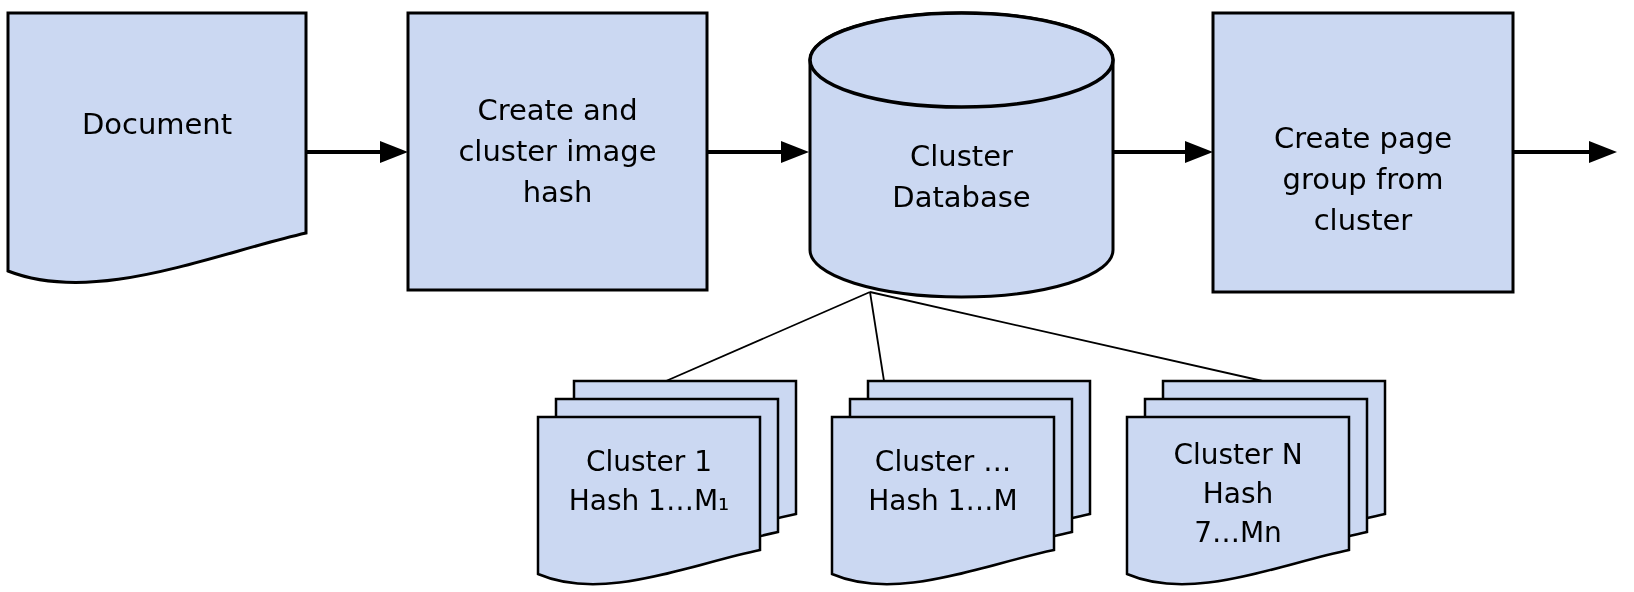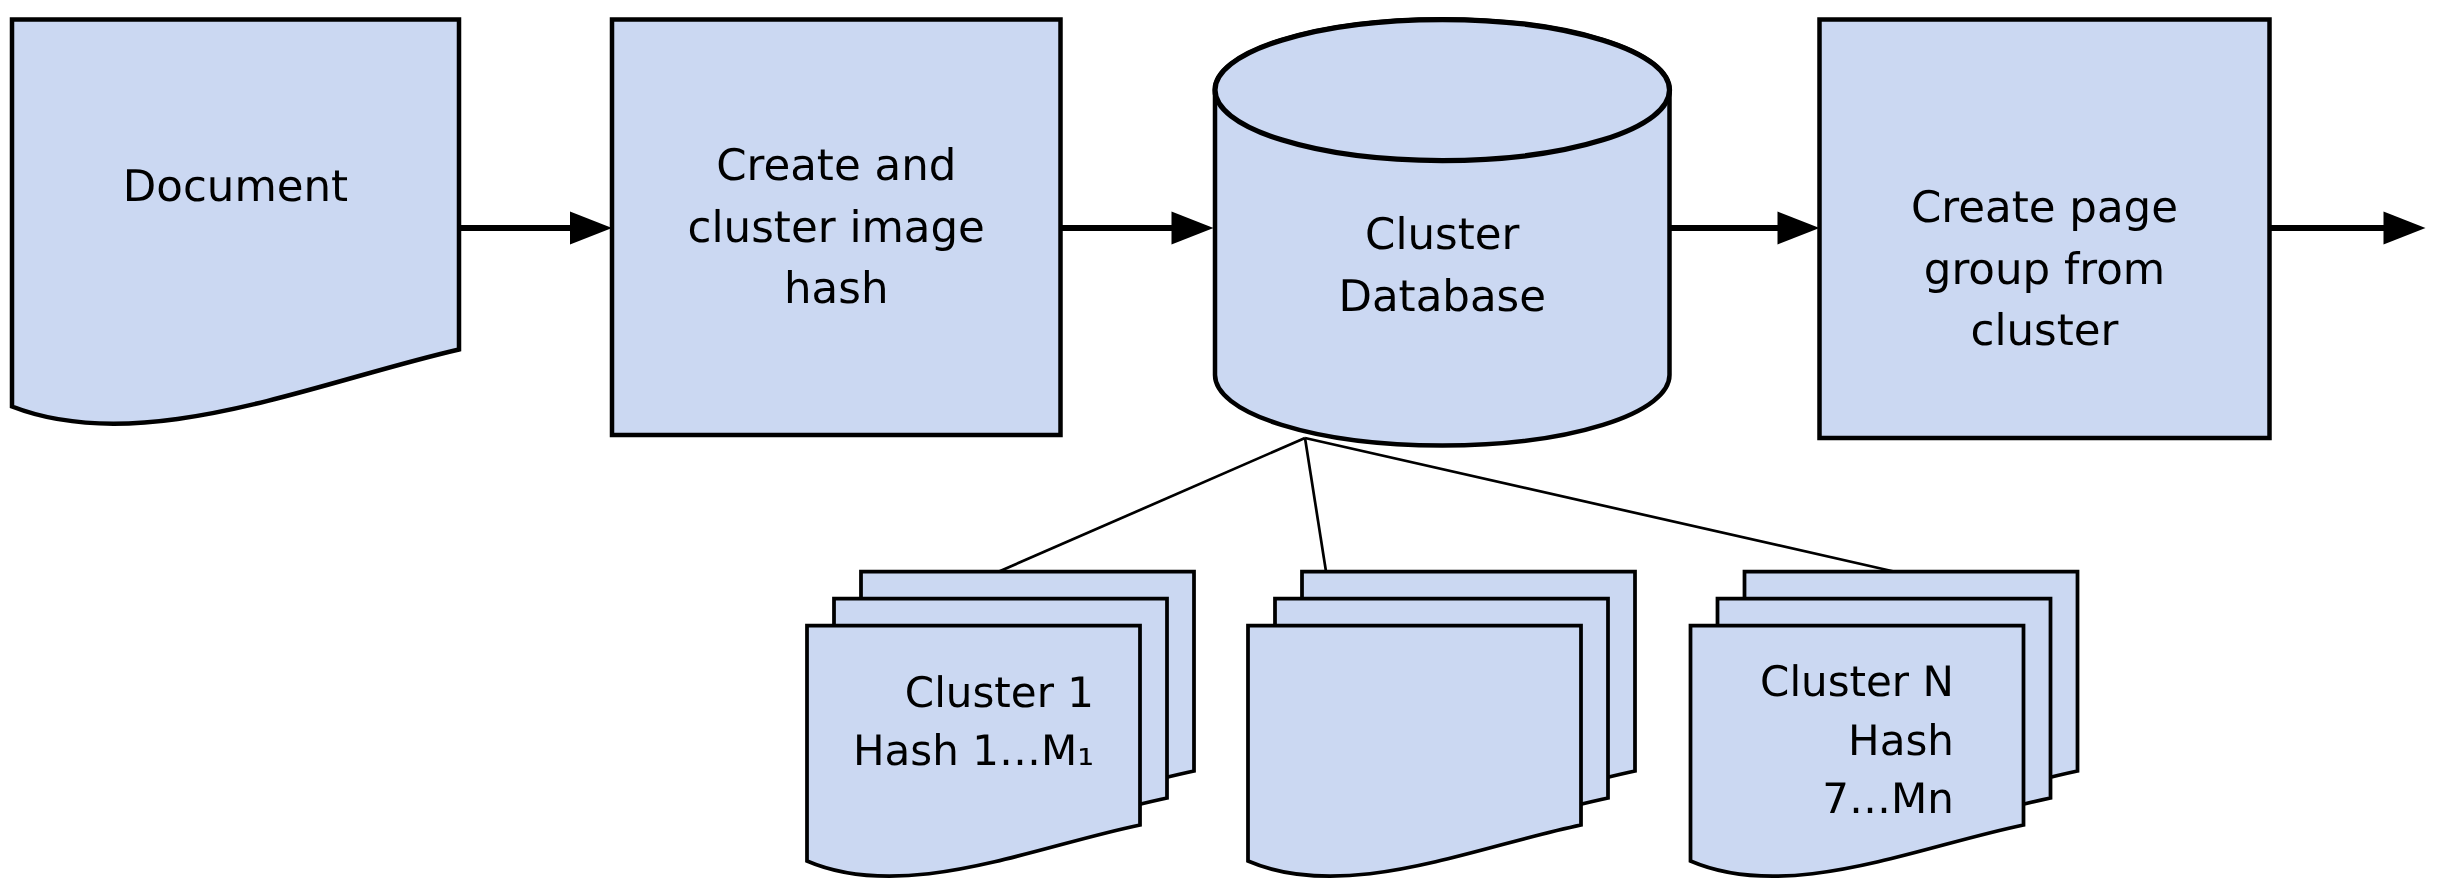--- a/index.html
+++ b/index.html
@@ -39,21 +39,20 @@
     display:block;
     text-align:center;
     white-space:pre-line;
     color:var(--text);
     font-size:29px;
     line-height:41px;
   }
   .stack-label span{
     font-size:28px;
     line-height:39px;
-    text-align:right;
   }
 </style>
 </head>
 <body>
 
 <div class="canvas">
 
   <svg width="1634" height="592" viewBox="0 0 1634 592">
 
     <g>
@@ -128,20 +127,24 @@
     <span>Create page
 group from
 cluster</span>
   </div>
 
   <div class="node-label stack-label" style="left:538px;top:417px;width:222px;height:128px;">
     <span>Cluster 1
 Hash 1…M₁</span>
   </div>
 
+  <div class="node-label stack-label" style="left:832px;top:417px;width:222px;height:128px;">
+    <span>Cluster …
+Hash 1…M</span>
+  </div>
 
   <div class="node-label stack-label" style="left:1127px;top:417px;width:222px;height:152px;">
     <span>Cluster N
 Hash
 7…Mn</span>
   </div>
 
 </div>
 
 </body></html>

